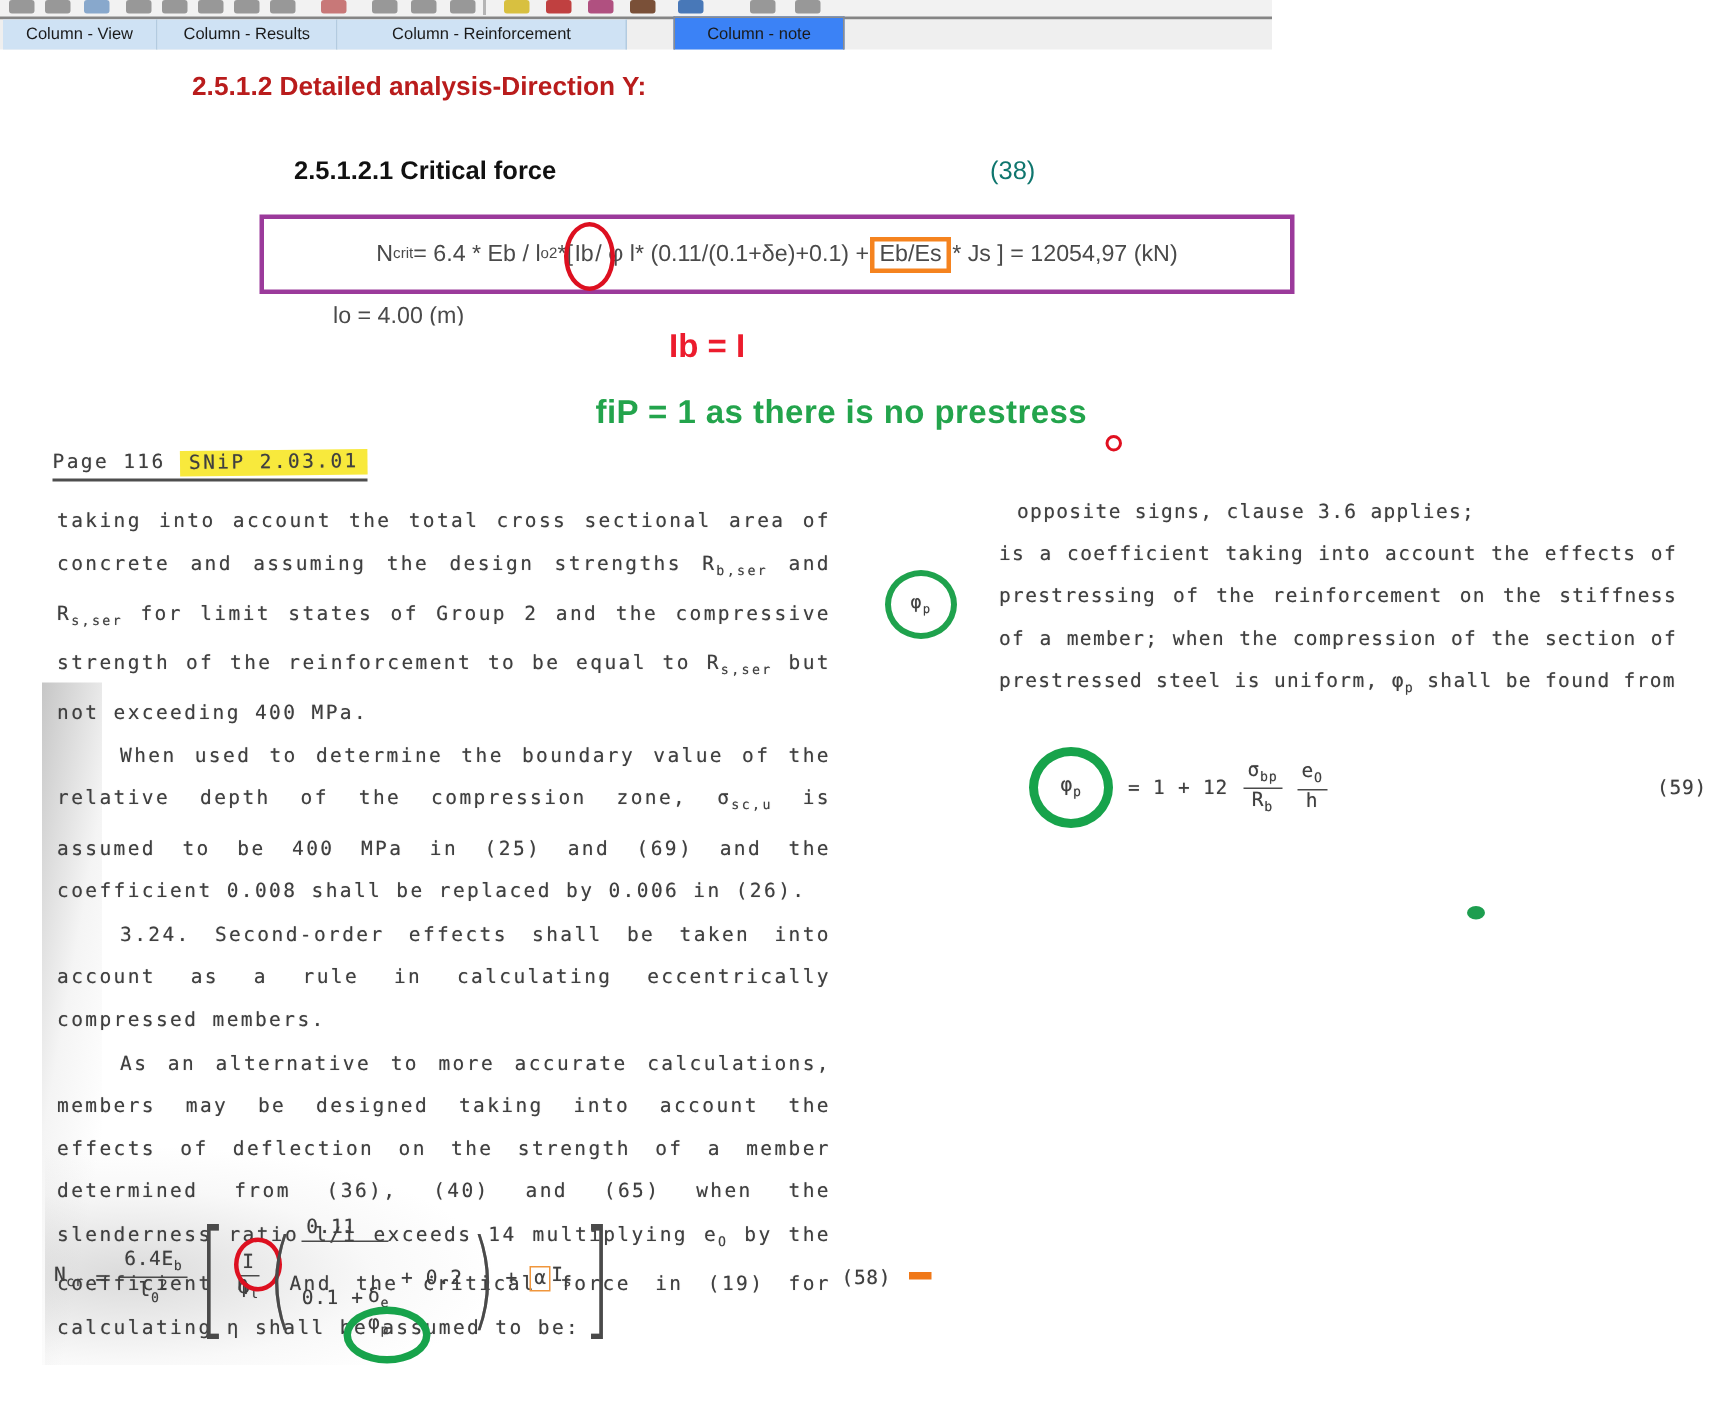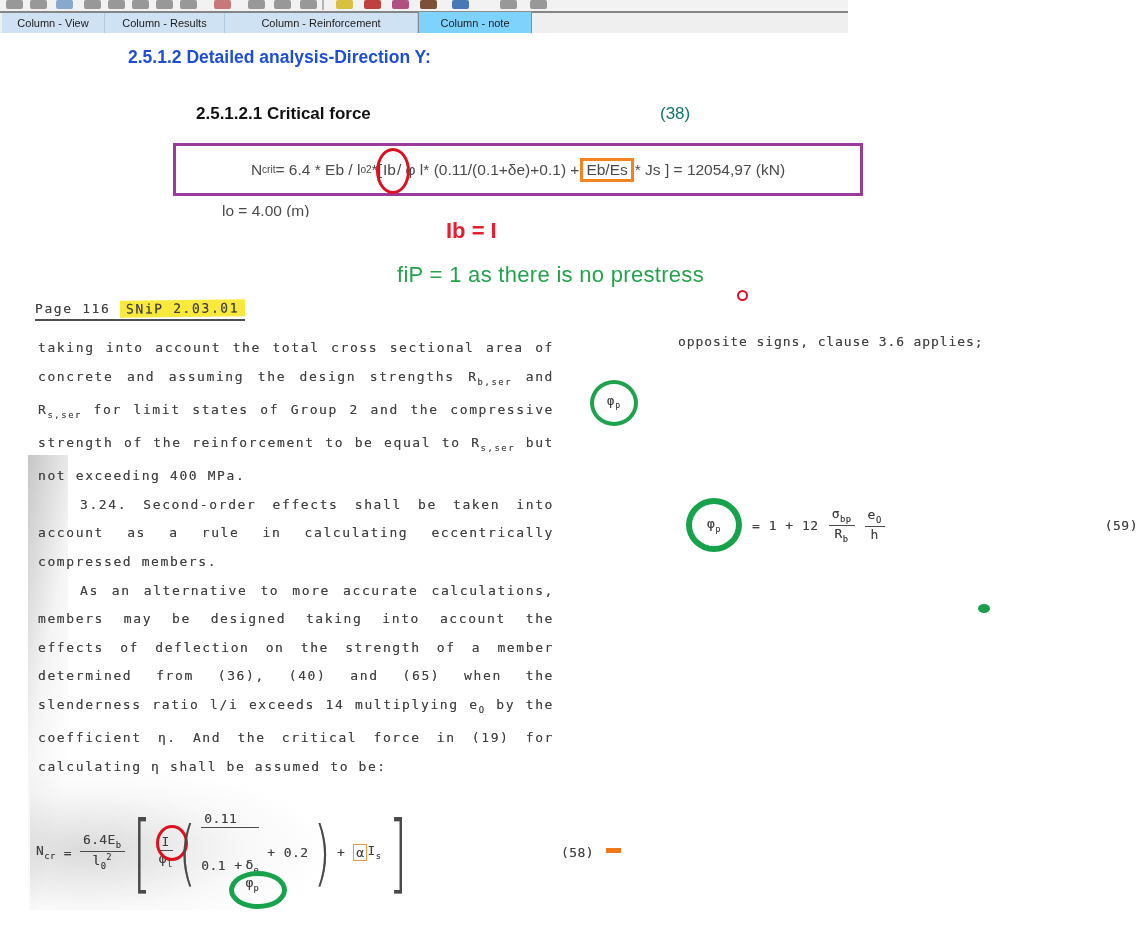--- a/index.html
+++ b/index.html
@@ -8,38 +8,38 @@
 
   
   .toolbar{position:absolute;left:0;top:0;width:848px;height:11px;background:#f2f2f2;border-bottom:2px solid #858585;overflow:hidden;}
   .tbi{position:absolute;top:0;width:17px;height:9px;border-radius:2px;}
   .tbi.sep{width:2px;height:10px;background:#b5b5b5;border-radius:0;}
 
   
   .tabstrip{position:absolute;left:0;top:13px;width:848px;height:20px;background:#efefef;}
   .tab{position:absolute;top:0;height:20px;line-height:20px;text-align:center;font-size:11px;color:#1a1a1a;
        background:#cfe2f4;border-right:1px solid #b3cbe0;cursor:default;white-space:nowrap;padding:0 10px;box-sizing:border-box;}
-  .tab.active{top:-2px;height:22px;line-height:23px;background:#7dd3fc;border:1px solid #8c8c8c;border-bottom:none;z-index:2;}
-
-  
-  .h1{position:absolute;left:128px;top:47px;font-size:17.5px;font-weight:bold;color:#1d4ed8;}
+  .tab.active{top:-2px;height:22px;line-height:23px;background:#3b82f6;border:1px solid #8c8c8c;border-bottom:none;z-index:2;margin-left:31px;}
+
+  
+  .h1{position:absolute;left:128px;top:47px;font-size:17.5px;font-weight:bold;color:#b91c1c;}
   .h2{position:absolute;left:196px;top:104px;font-size:17px;font-weight:bold;color:#111;}
   .eqno38{position:absolute;left:660px;top:104px;font-size:17px;font-weight:normal;color:#0f766e;}
 
   .fbox{position:absolute;left:173px;top:143px;width:684px;height:47px;border:3px solid #9b3a9b;
         display:flex;align-items:center;justify-content:center;font-size:15.5px;color:#4a4a4a;white-space:nowrap;}
   .fbox sub{font-size:.65em;} .fbox sup{font-size:.65em;}
   .ibwrap{position:relative;display:inline-block;padding:0 1px;}
   .red-ellipse{position:absolute;left:-6px;top:-13px;width:28px;height:40px;border:3px solid #dd1020;border-radius:50%;pointer-events:none;}
   .orange-inline{border:3px solid #f5831f;padding:0 3px;margin:0 1px;}
 
   .lo-clip{position:absolute;left:222px;top:190px;height:15px;overflow:hidden;font-size:15.5px;color:#4a4a4a;margin-top:12px;}
 
   .rednote{position:absolute;left:446px;top:218px;font-size:22px;font-weight:bold;color:#ec1c2d;}
-  .greennote{position:absolute;left:397px;top:262px;font-size:22px;font-weight:normal;color:#23a44c;letter-spacing:.3px;text-align:center;}
+  .greennote{position:absolute;left:397px;top:262px;font-size:22px;font-weight:bold;color:#23a44c;letter-spacing:.3px;text-align:center;}
   .mini-ring{position:absolute;left:737px;top:290px;width:7px;height:7px;border:2px solid #e01020;border-radius:50%;}
 
   
   .mono{font-family:"DejaVu Sans Mono",monospace;color:#3f3f3f;text-shadow:0 0 .5px rgba(70,70,70,.55);}
   .pageref{position:absolute;left:35px;top:300px;font-size:13px;letter-spacing:1.6px;border-bottom:2px solid #4e4e4e;padding-bottom:2px;}
   .hl{background:#f8e93c;padding:1px 6px;display:inline-block;transform:rotate(-.6deg);}
 
   .leftcol{position:absolute;left:38px;top:334px;width:516px;font-size:13px;line-height:28.6px;letter-spacing:1.6px;text-align:justify;}
   .leftcol p{margin:0;}
   .leftcol p.ind{text-indent:42px;}
@@ -145,20 +145,21 @@
   <div class="noise-left"></div>
   <div class="noise-blotch"></div>
 
   <div class="pageref mono">
     <span>Page 116</span>
     <span class="hl">SNiP 2.03.01</span>
   </div>
 
   <div class="leftcol mono">
     <p>taking into account the total cross sectional area of concrete and assuming the design strengths R<sub>b,ser</sub> and R<sub>s,ser</sub> for limit states of Group 2 and the compressive strength of the reinforcement to be equal to R<sub>s,ser</sub> but not exceeding 400 MPa.</p>
+    <p class="ind">When used to determine the boundary value of the relative depth of the compression zone, σ<sub>sc,u</sub> is assumed to be 400 MPa in (25) and (69) and the coefficient 0.008 shall be replaced by 0.006 in (26).</p>
     <p class="ind">3.24. Second-order effects shall be taken into account as a rule in calculating eccentrically compressed members.</p>
     <p class="ind">As an alternative to more accurate calculations, members may be designed taking into account the effects of deflection on the strength of a member determined from (36), (40) and (65) when the slenderness ratio l/i exceeds 14 multiplying e<sub>O</sub> by the coefficient η. And the critical force in (19) for calculating η shall be assumed to be:</p>
   </div>
 
   <div class="f58 mono">
     <span>N<sub>cr</sub></span>
     <span class="gap"></span>
     <span>=</span>
     <span class="gap"></span>
     <span class="fr">
@@ -191,20 +192,21 @@
     <span class="bigglyph sqb">]</span>
     <span class="eqn">(58)</span>
   </div>
 
   <div class="rightcol mono">
     <div class="rc-line1">opposite signs, clause 3.6 applies;</div>
     <div class="rc-bodywrap">
       <span class="rc-lead">
           <span>φ<sub>p</sub></span>
         </span>
+      <div class="rc-body">is a coefficient taking into account the effects of prestressing of the reinforcement on the stiffness of a member; when the compression of the section of prestressed steel is uniform, φ<sub>p</sub> shall be found from</div>
     </div>
   </div>
 
   <div class="f59 mono">
     <span class="gring">
         <span>φ<sub>p</sub></span>
       </span>
     <span>= 1 + 12</span>
     <span class="fr">
       <span class="n">σ<sub>bp</sub></span>

